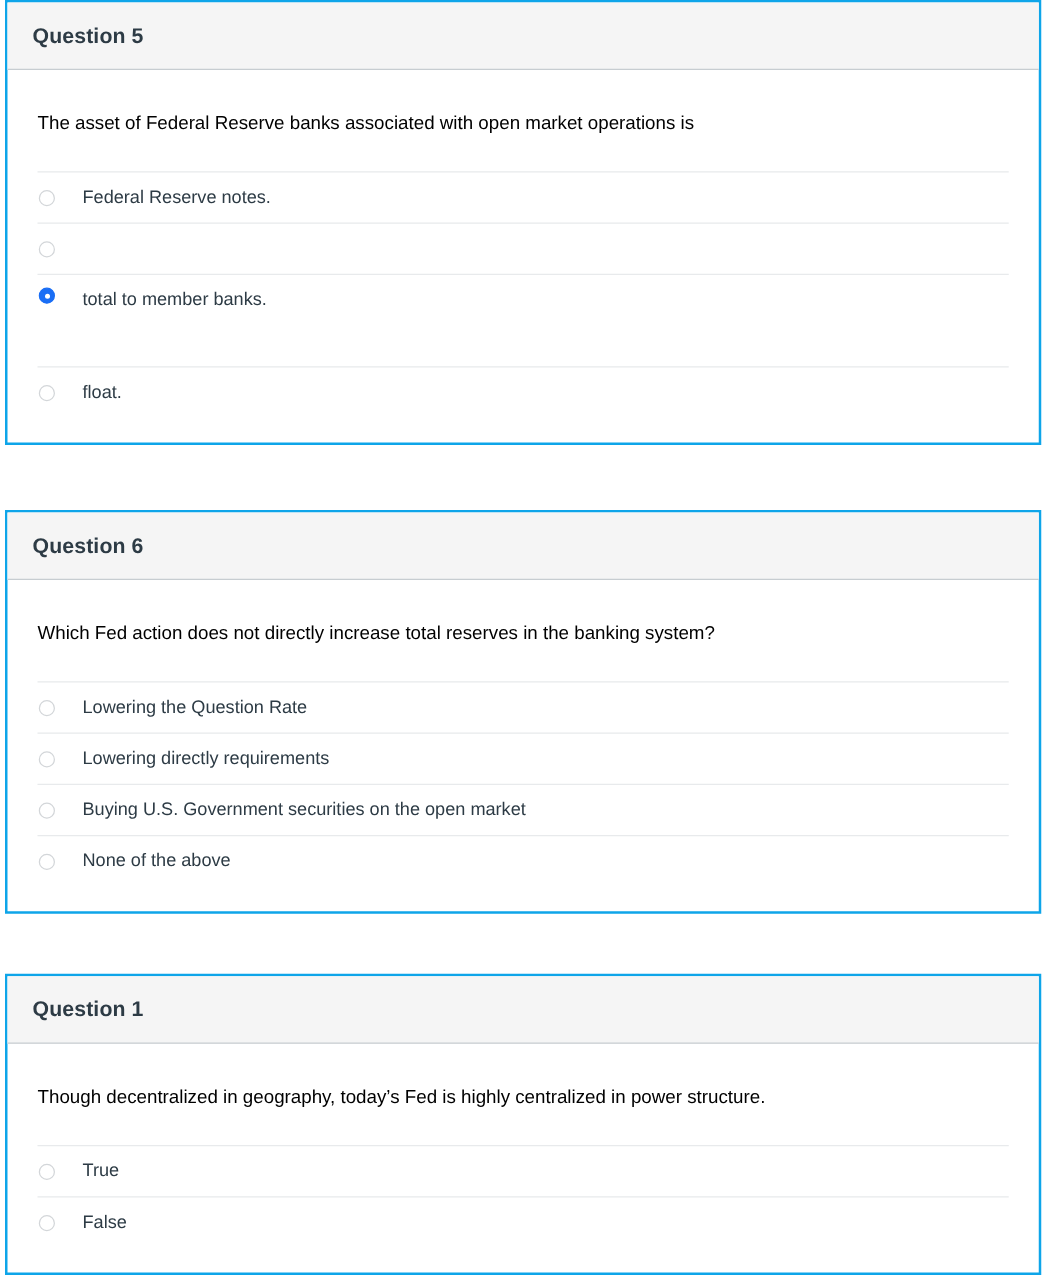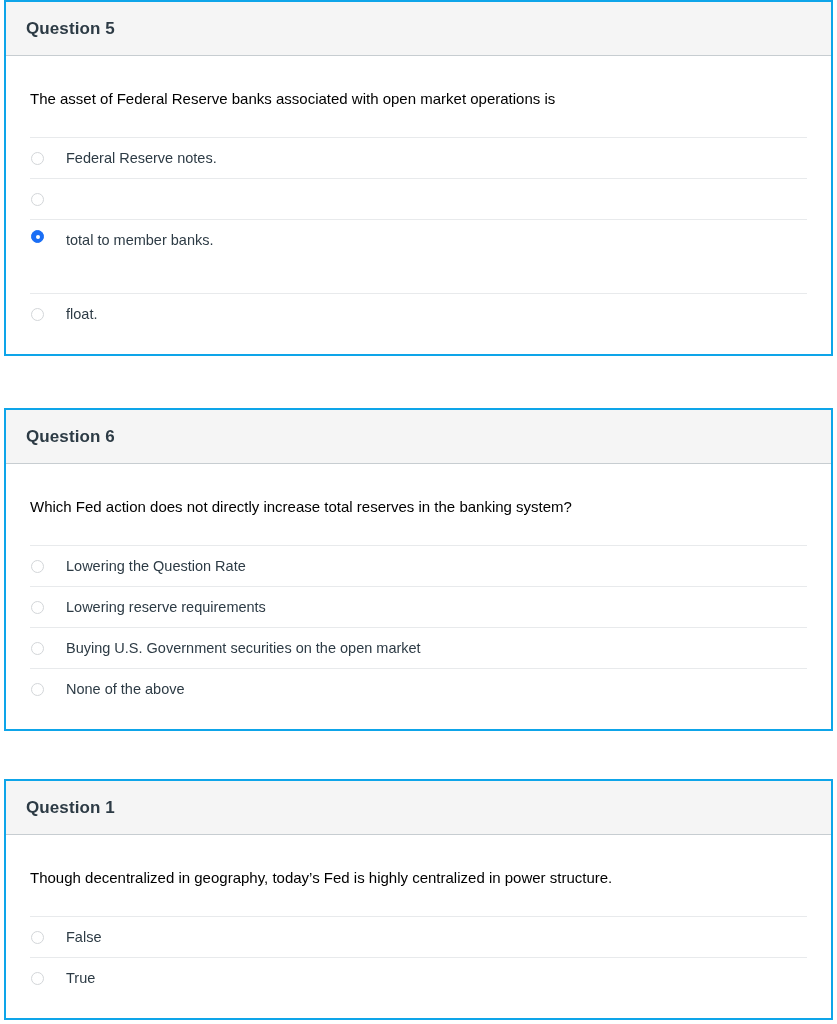--- a/index.html
+++ b/index.html
@@ -168,21 +168,21 @@
       <div class="question-text">Which Fed action does not directly increase total reserves in the banking system?</div>
       <div class="answers">
 
         <div class="answer-row">
           <span class="radio"></span>
           <span class="answer-label">Lowering the Question Rate</span>
         </div>
 
         <div class="answer-row">
           <span class="radio"></span>
-          <span class="answer-label">Lowering reserve requirements</span>
+          <span class="answer-label">Lowering directly requirements</span>
         </div>
 
         <div class="answer-row">
           <span class="radio"></span>
           <span class="answer-label">Buying U.S. Government securities on the open market</span>
         </div>
 
         <div class="answer-row">
           <span class="radio"></span>
           <span class="answer-label">None of the above</span>
@@ -198,26 +198,26 @@
   <div class="question-card">
     <div class="question-header">
       <span class="question-header-title">Question 1</span>
     </div>
     <div class="question-body">
       <div class="question-text">Though decentralized in geography, today’s Fed is highly centralized in power structure.</div>
       <div class="answers">
 
         <div class="answer-row">
           <span class="radio"></span>
+          <span class="answer-label">True</span>
+        </div>
+
+        <div class="answer-row">
+          <span class="radio"></span>
           <span class="answer-label">False</span>
-        </div>
-
-        <div class="answer-row">
-          <span class="radio"></span>
-          <span class="answer-label">True</span>
         </div>
 
       </div>
       <div class="answers-bottom-pad"></div>
     </div>
   </div>
 
 </div>
 
 </body></html>

